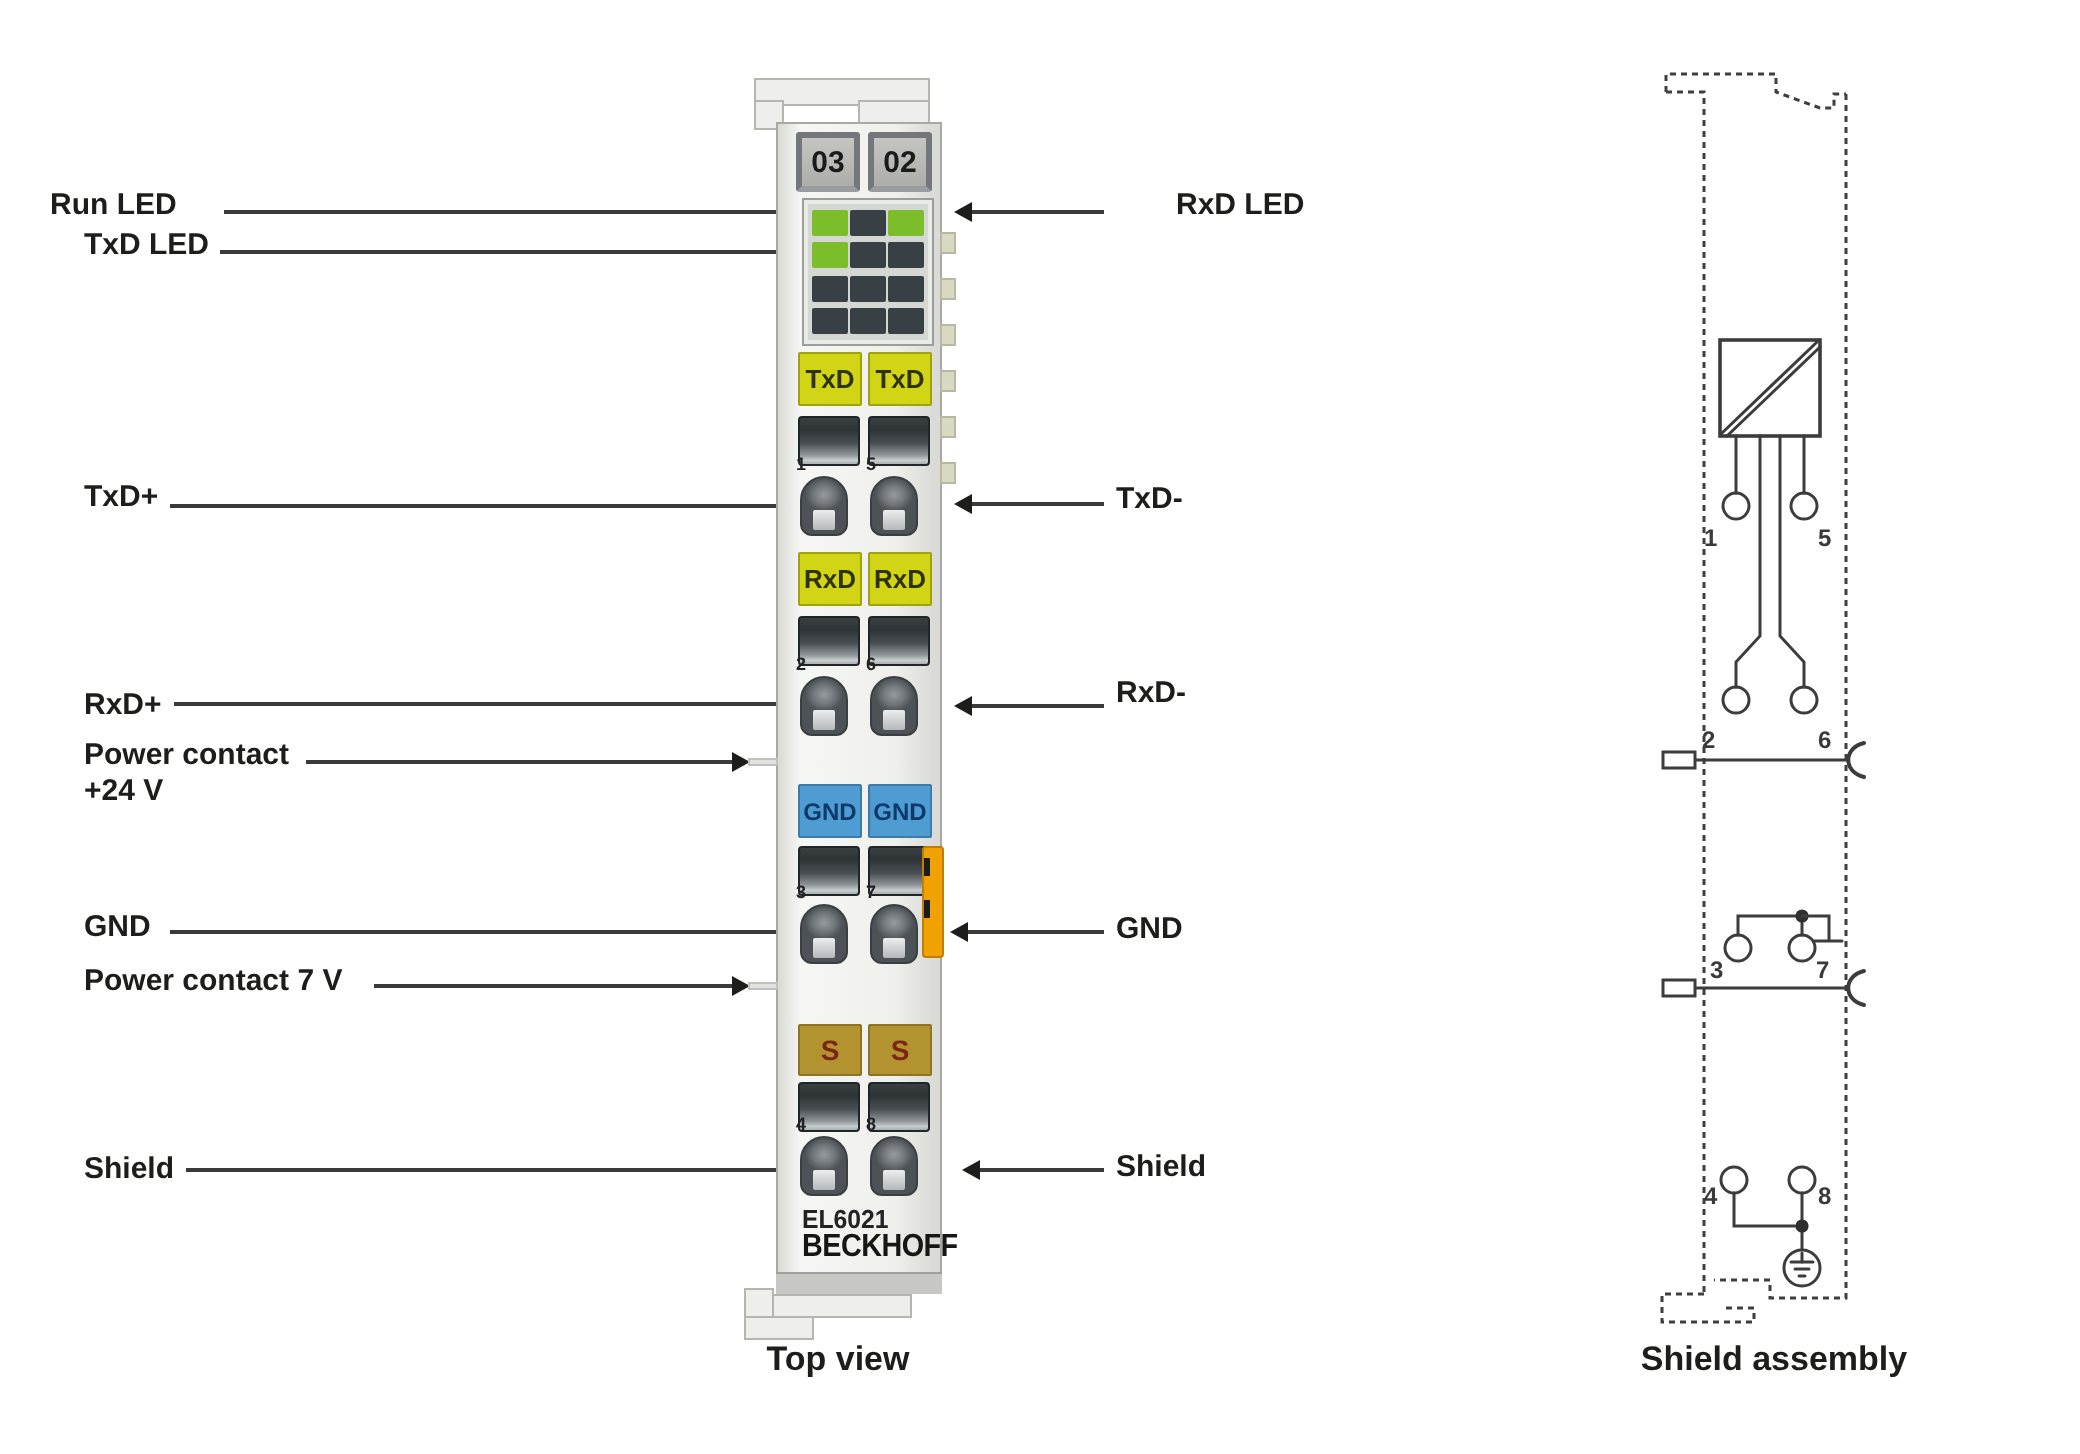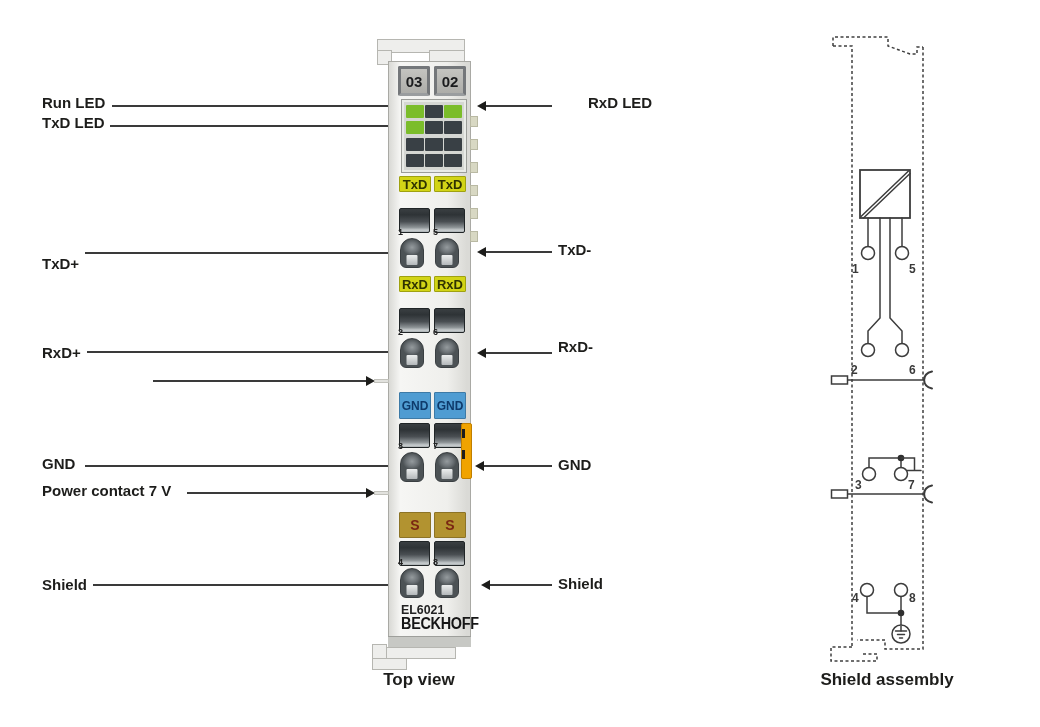--- a/index.html
+++ b/index.html
@@ -19,21 +19,21 @@
        border:3px solid #74777a;border-bottom-color:#9a9d9f;border-radius:2px;box-sizing:border-box;
        display:flex;align-items:center;justify-content:center;font-weight:bold;font-size:15px;color:#1a1b1d;}
   .led-panel{position:absolute;left:401px;top:99px;width:66px;height:74px;background:#d5d7d3;border:1px solid #9b9d99;
              box-shadow:inset 0 0 0 2px #e9ebe7;box-sizing:border-box;display:flex;flex-direction:column;justify-content:space-evenly;padding:2px 4px;}
   .led-row{display:flex;gap:1px;height:13px;}
   .led{flex:1;border-radius:1px;}
   .led.on{background:#7bbd2a;}
   .led.off{background:#394045;}
   .sig{position:absolute;width:32px;display:flex;align-items:center;justify-content:center;
        font-weight:bold;border-radius:1px;box-sizing:border-box;}
-  .sig.yellow{background:#d2d416;color:#2f3300;border:1px solid #9fa111;height:16px;font-size:13px;}
+  .sig.yellow{background:#d2d416;color:#2f3300;border:1px solid #9fa111;height:27px;font-size:13px;}
   .sig.blue{background:#4f9cd2;color:#0e3a6b;border:1px solid #3d7aa6;height:27px;font-size:12px;}
   .sig.olive{background:#b29330;color:#7a2612;border:1px solid #8c7326;height:26px;font-size:14px;}
   .btn{position:absolute;width:31px;height:25px;border:1px solid #202527;border-radius:2px;box-sizing:border-box;
        background:linear-gradient(180deg,#3a3f42 0%,#2e3336 25%,#4a4f53 55%,#8d9396 80%,#c8cdcf 92%,#aab0b2 100%);}
   .hole{position:absolute;width:24px;height:30px;border-radius:12px 12px 6px 6px;border:1px solid #3a3f42;box-sizing:border-box;
         background:radial-gradient(ellipse 55% 38% at 50% 30%,#959b9e 0%,#70767a 45%,#4c5255 78%);}
   .hole .slot{position:absolute;left:50%;transform:translateX(-50%);bottom:2px;width:11px;height:10px;
               background:linear-gradient(#eceeee,#b4b8ba);border-radius:1px;}
   .pin-num{position:absolute;top:-12px;left:-3px;font-size:9px;font-weight:bold;color:#222;}
   .side-contact{position:absolute;left:470px;width:8px;height:11px;background:#d8d8c3;border:1px solid #b9b9a3;box-sizing:border-box;}
@@ -43,24 +43,28 @@
   .model{position:absolute;left:401px;top:602px;font-weight:bold;font-size:13px;color:#232323;transform:scaleX(.95);transform-origin:left;}
   .brand{position:absolute;left:401px;top:615px;font-weight:bold;font-size:16px;letter-spacing:-.3px;color:#161616;transform:scaleX(.9);transform-origin:left;}
   .bstrip{position:absolute;left:388px;top:636px;width:83px;height:11px;background:#c7c8c4;border-top:1px solid #9e9f9b;box-sizing:border-box;}
   svg text{font-family:"Liberation Sans","DejaVu Sans",sans-serif;font-weight:bold;font-size:12px;fill:#3a3a3a;}
 </style>
 </head>
 <body>
 
 <div class="stage">
 
-  <div class="lbl" style="left:42px;top:94px">Run LED</div>
+  <div class="lbl" style="left:25px;top:94px">Run LED</div>
   <div class="lbl" style="left:42px;top:114px">TxD LED</div>
-  <div class="lbl" style="left:42px;top:255px">TxD+</div>
+  <div class="lbl" style="left:42px;top:240px">TxD+</div>
   <div class="lbl" style="left:42px;top:344px">RxD+</div>
+  <div class="lbl" style="left:42px;top:369px">
+    <div>Power contact</div>
+    <div>+24 V</div>
+  </div>
   <div class="lbl" style="left:42px;top:455px">GND</div>
   <div class="lbl" style="left:42px;top:482px">Power contact 7 V</div>
   <div class="lbl" style="left:42px;top:576px">Shield</div>
 
   <div class="lbl" style="left:588px;top:94px">RxD LED</div>
   <div class="lbl" style="left:558px;top:241px">TxD-</div>
   <div class="lbl" style="left:558px;top:338px">RxD-</div>
   <div class="lbl" style="left:558px;top:456px">GND</div>
   <div class="lbl" style="left:558px;top:575px">Shield</div>
 

